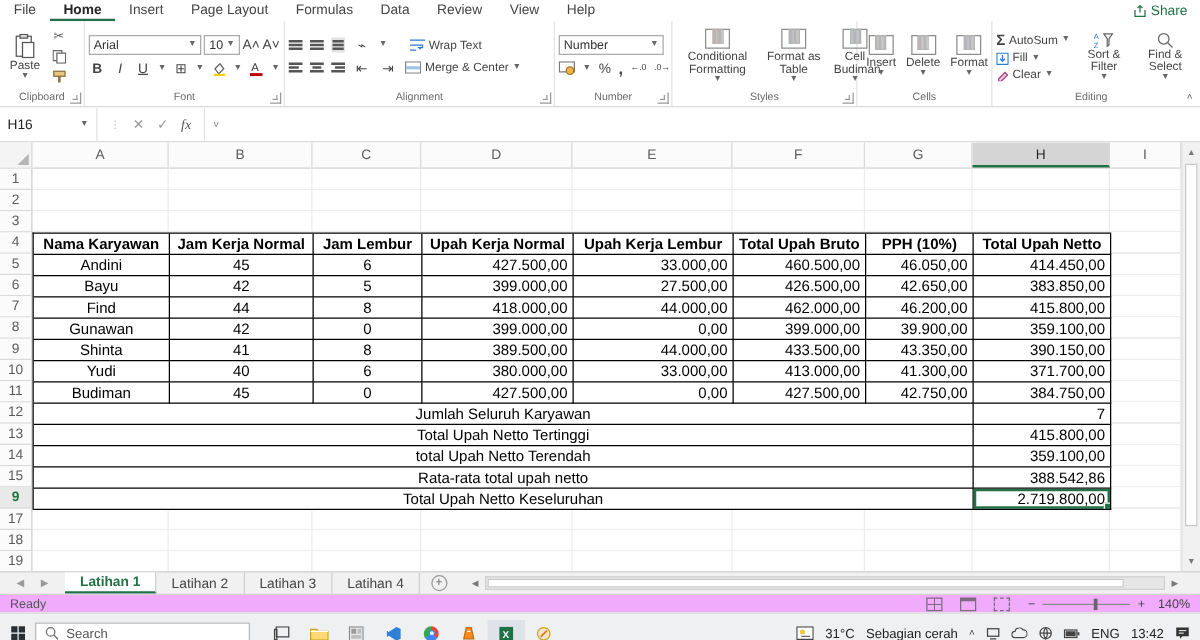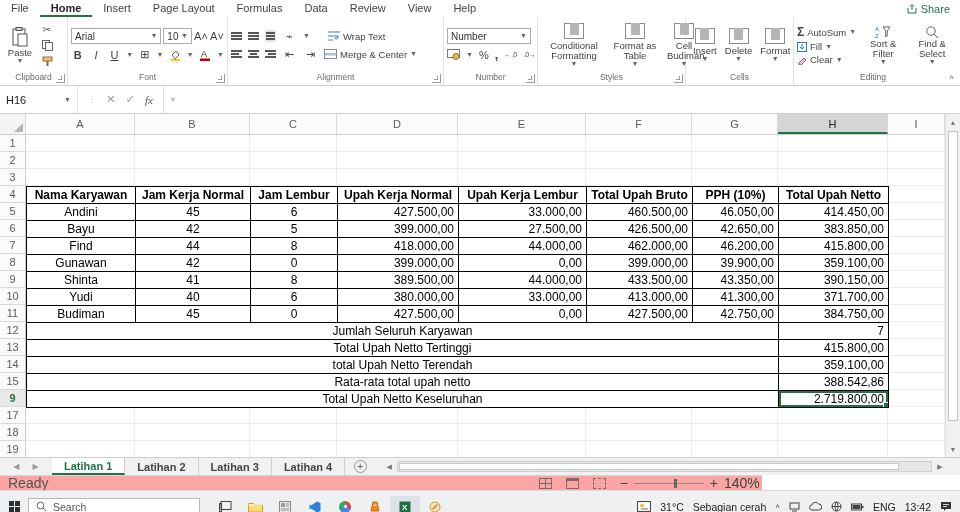--- a/index.html
+++ b/index.html
@@ -73,31 +73,31 @@
 
   
   #vscroll { position:absolute; right:0; top:114px; width:15px; height:343px; background:#f1f1f1; border-left:1px solid #e0e0e0; }
   .sarrow { height:16px; display:flex; align-items:center; justify-content:center; color:#787878; font-size:7px; }
   #vthumb { position:absolute; left:2px; right:2px; top:17px; height:290px; background:#fff; border:1px solid #c7c7c7; }
   #vscroll .down { position:absolute; bottom:0; left:0; right:0; }
 
   
   #sheettabs { position:absolute; left:0; top:457px; width:960px; height:18px; background:#f1f1f1; border-top:1px solid #cfcfcf; display:flex; align-items:stretch; font-size:11px; }
   #tabnav { width:52px; display:flex; align-items:center; justify-content:space-evenly; color:#9a9a9a; font-size:8px; }
-  .stab { padding:0 12px; display:flex; align-items:center; color:#444; border-right:1px solid #cfcfcf;font-weight:bold; }
+  .stab { padding:0 12px; display:flex; align-items:center; color:#444; border-right:1px solid #cfcfcf; }
   .stab.active { background:#fff; color:#217346; font-weight:bold; border-bottom:2px solid #217346; }
   #addsheet { width:30px; display:flex; align-items:center; justify-content:center; color:#666; }
   #addsheet span { width:13px; height:13px; border:1px solid #999; border-radius:50%; display:flex; align-items:center; justify-content:center; font-size:10px; line-height:1; }
   #hscroll { flex:1; margin:2px 14px 2px 8px; display:flex; align-items:center; gap:2px; }
   #hscroll .ha { color:#787878; font-size:7px; width:12px; text-align:center; }
   #htrack { flex:1; height:11px; background:#e6e6e6; border:1px solid #d0d0d0; position:relative; }
   #hthumb { position:absolute; left:1px; top:1px; bottom:1px; right:6%; background:#fff; border:1px solid #c7c7c7; }
 
   
-  #statusbar { position:absolute; left:0; top:475px; width:762px; height:15px; background:#fca5a5; border-top:1px solid #d6d6d6; display:flex; align-items:center; font-size:14px; color:#555; }
+  #statusbar { position:absolute; left:0; top:475px; width:960px; height:15px; background:#f0abfc; border-top:1px solid #d6d6d6; display:flex; align-items:center; font-size:10px; color:#555; }
   #statusbar .ready { padding-left:8px; }
   #viewbtns { margin-left:auto; display:flex; gap:14px; margin-right:14px; }
   .vb { width:13px; height:11px; position:relative; opacity:.75; }
   .vb.grid { border:1px solid #555; background:linear-gradient(to right,transparent 45%,#555 45%,#555 55%,transparent 55%),linear-gradient(to bottom,transparent 45%,#555 45%,#555 55%,transparent 55%); }
   .vb.pagel { border:1px solid #555; border-top:3px solid #555; }
   .vb.pageb { border:1px dashed #555; }
   #zoomctl { display:flex; align-items:center; gap:6px; margin-right:8px; color:#444; }
   #ztrack { width:70px; height:1px; background:#8a8a8a; position:relative; }
   #zknob { position:absolute; left:58%; top:-4px; width:3px; height:9px; background:#666; }
   #zoompct { width:30px; text-align:right; }

